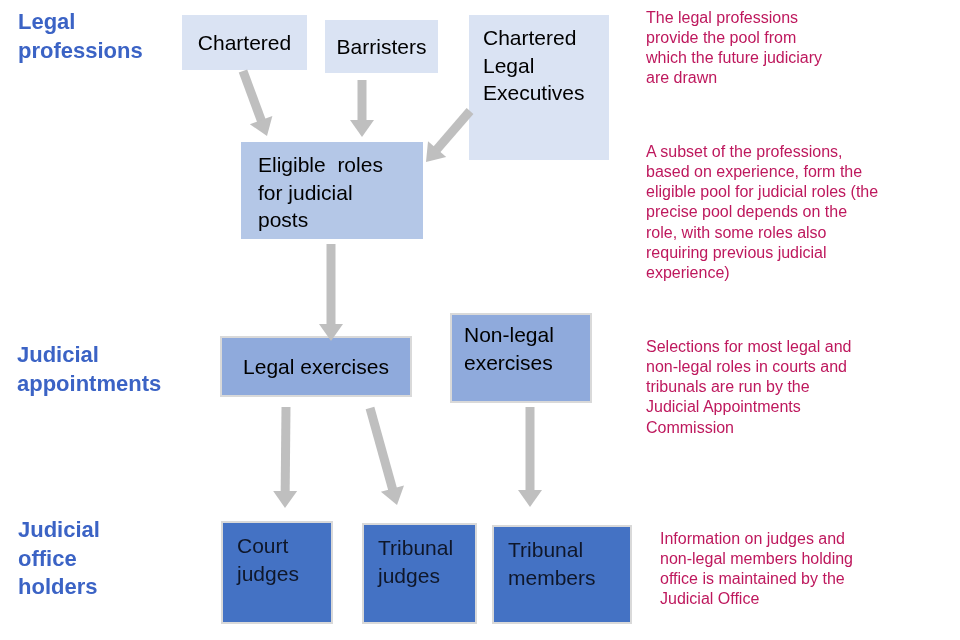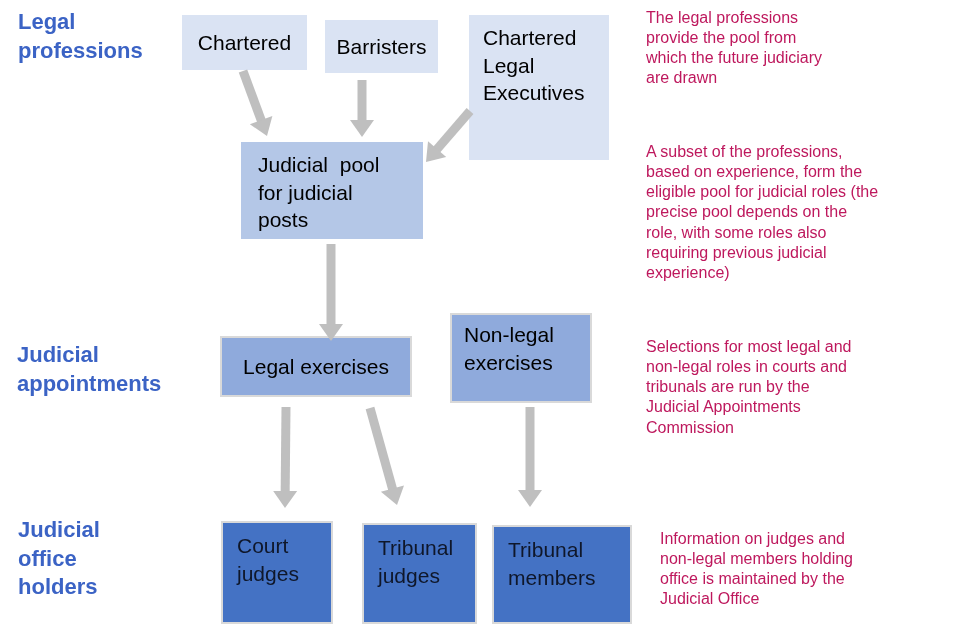--- a/index.html
+++ b/index.html
@@ -38,21 +38,21 @@
   <div class="section-label" style="left:18px;top:516px;">Judicial
 office
 holders</div>
 
   <div class="box box--light box--center" style="left:182px;top:15px;width:125px;height:55px;">Chartered</div>
   <div class="box box--light box--center" style="left:325px;top:20px;width:113px;height:53px;">Barristers</div>
   <div class="box box--light" style="left:469px;top:15px;width:140px;height:145px;padding:9px 6px 0 14px;">Chartered
 Legal
 Executives</div>
 
-  <div class="box box--pool" style="left:241px;top:142px;width:182px;height:97px;padding:9px 6px 0 17px;">Judicial  pool
+  <div class="box box--pool" style="left:241px;top:142px;width:182px;height:97px;padding:9px 6px 0 17px;">Eligible  roles
 for judicial
 posts</div>
 
   <div class="box box--exercise box--center" style="left:220px;top:336px;width:192px;height:61px;">Legal exercises</div>
   <div class="box box--exercise" style="left:450px;top:313px;width:142px;height:90px;padding:6px 4px 0 12px;">Non-legal
 exercises</div>
 
   <div class="box box--dark" style="left:221px;top:521px;width:112px;height:103px;padding:9px 4px 0 14px;">Court
 judges</div>
   <div class="box box--dark" style="left:362px;top:523px;width:115px;height:101px;padding:9px 4px 0 14px;">Tribunal

